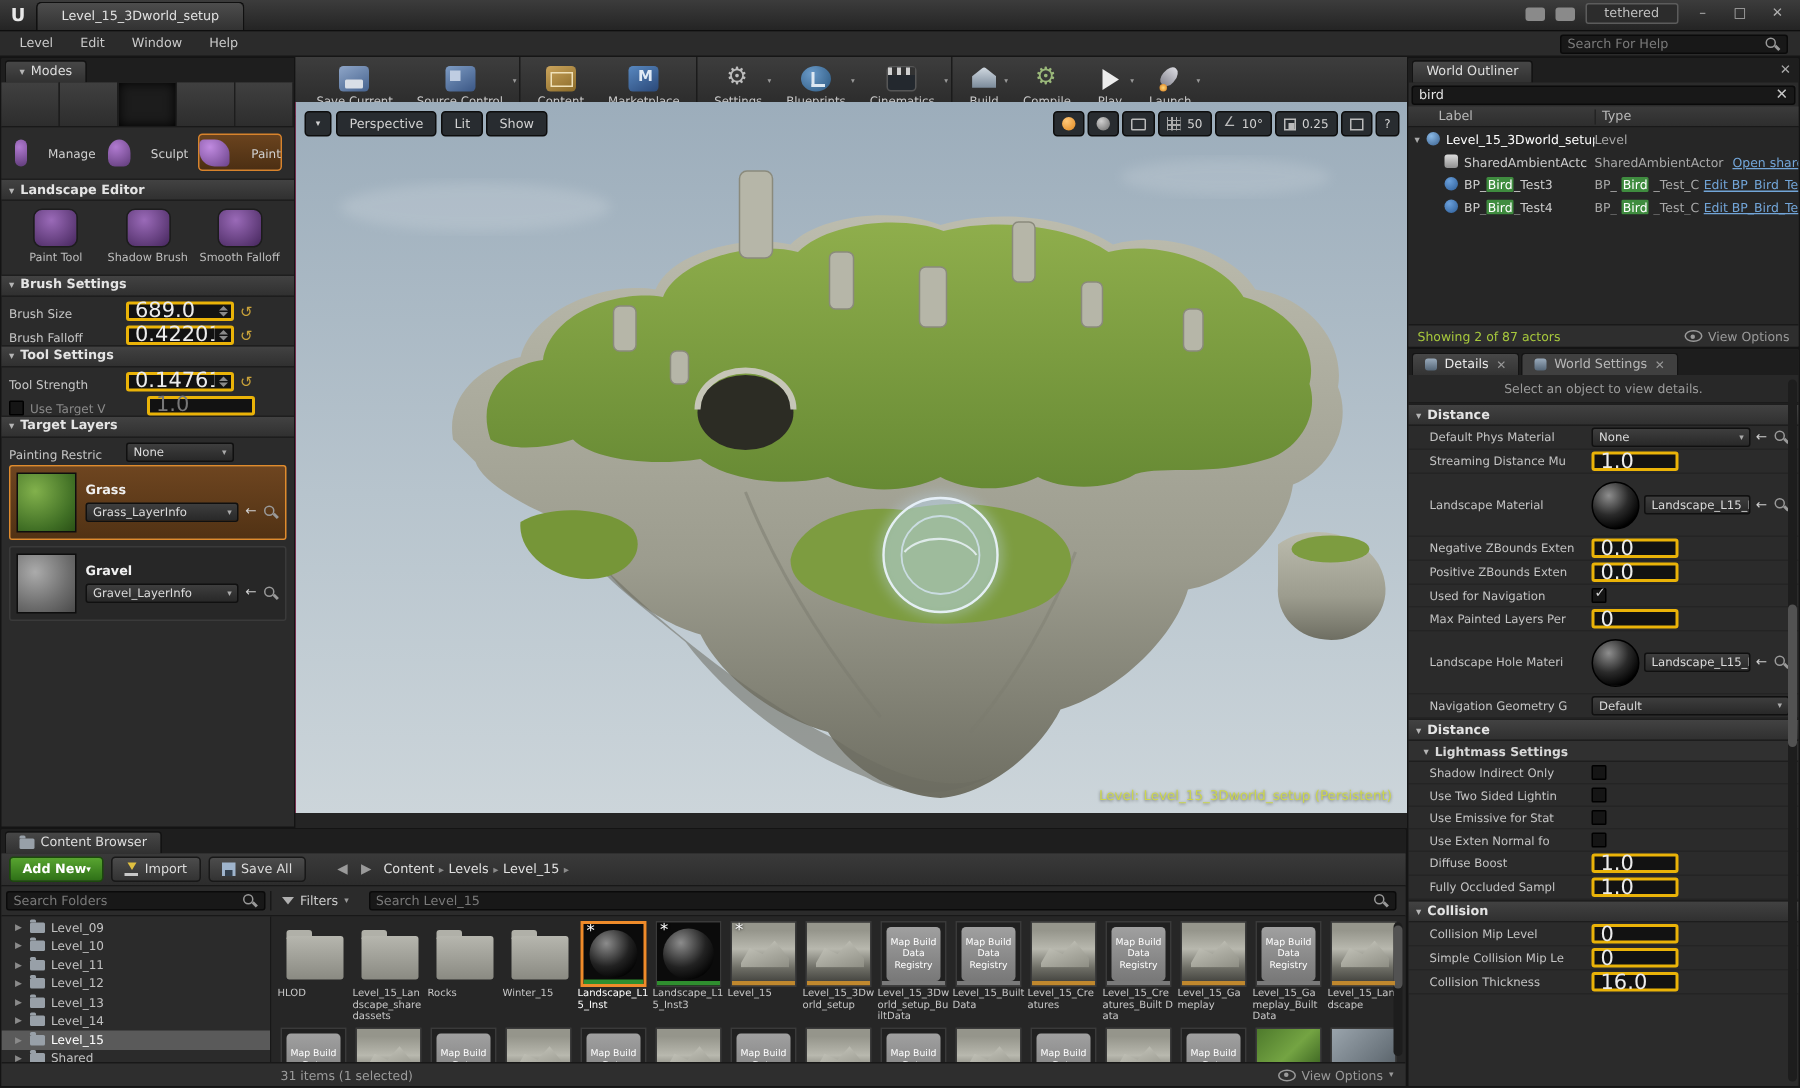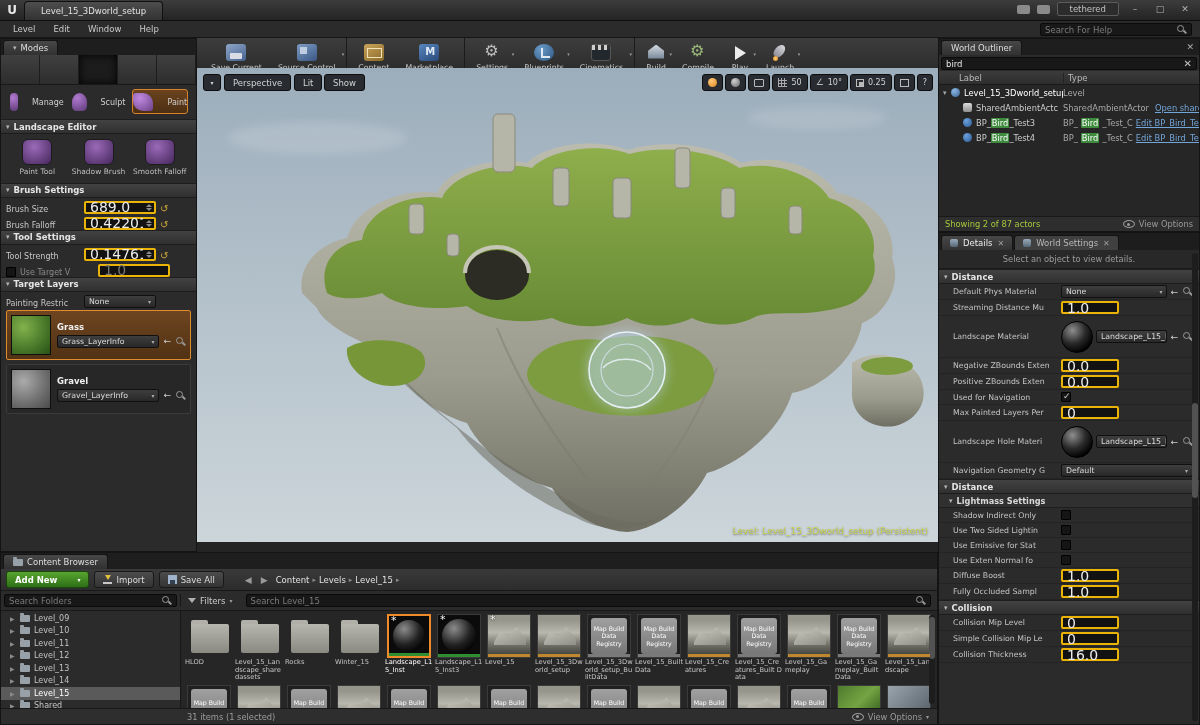--- a/index.html
+++ b/index.html
@@ -223,21 +223,21 @@
 .sub-row{display:flex;align-items:center;height:14px;padding-left:10px;gap:4px;background:#303030;
   border-bottom:1px solid #1e1e1e;color:#d8d8d8;font-size:8.2px;font-weight:bold}
 .vscroll{position:absolute;right:1px;top:20px;bottom:3px;width:6px;background:#1d1d1d;border-radius:3px}
 .vscroll .vthumb{position:absolute;left:0;width:6px;background:#525252;border-radius:3px}
 
 
 #content-browser{left:0;top:552px;width:938px;height:173px;display:flex;flex-direction:column}
 #content-browser .ptabrow{flex:0 0 16px}
 .cb-toolbar{flex:0 0 22px;display:flex;align-items:center;padding:0 5px;gap:5px;
   background:linear-gradient(#3a3a3a,#2c2c2c);border-bottom:1px solid #181818}
-.btn-addnew{display:flex;align-items:center;gap:20px;height:17px;padding:0 8px;
+.btn-addnew{display:flex;align-items:center;gap:0;height:17px;padding:0 8px;
   background:linear-gradient(#58a430,#2e7017);border:1px solid #1c480d;border-radius:3px;
   color:#fff;font-size:8.5px;font-weight:bold}
 .btn-dark{display:flex;align-items:center;gap:4px;height:17px;padding:0 8px;
   background:linear-gradient(#4c4c4c,#333);border:1px solid #181818;border-radius:3px;
   color:#dcdcdc;font-size:8.5px}
 .ic-import{width:9px;height:9px;position:relative}
 .ic-import::before{content:"";position:absolute;left:1.5px;top:0;border:solid transparent;
   border-width:5px 3px 0 3px;border-top-color:#e0c040}
 .ic-import::after{content:"";position:absolute;left:0;bottom:0;width:9px;height:2px;background:#c8c8c8}
 .ic-save{width:9px;height:9px;background:#9fb4cc;position:relative}

